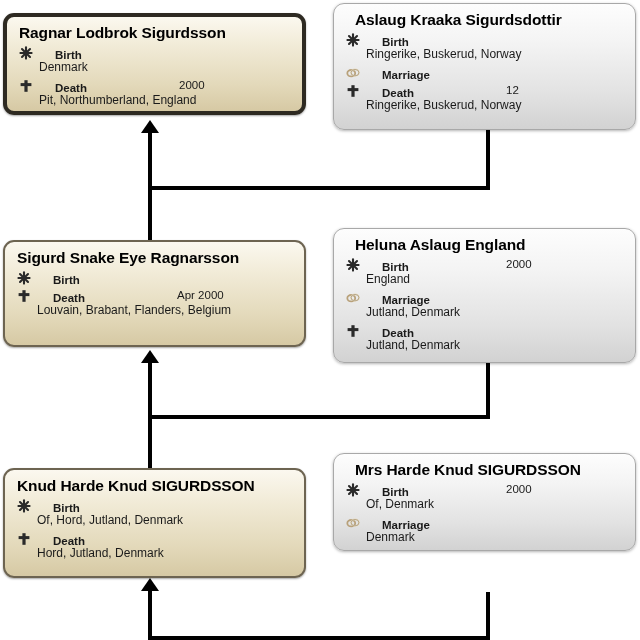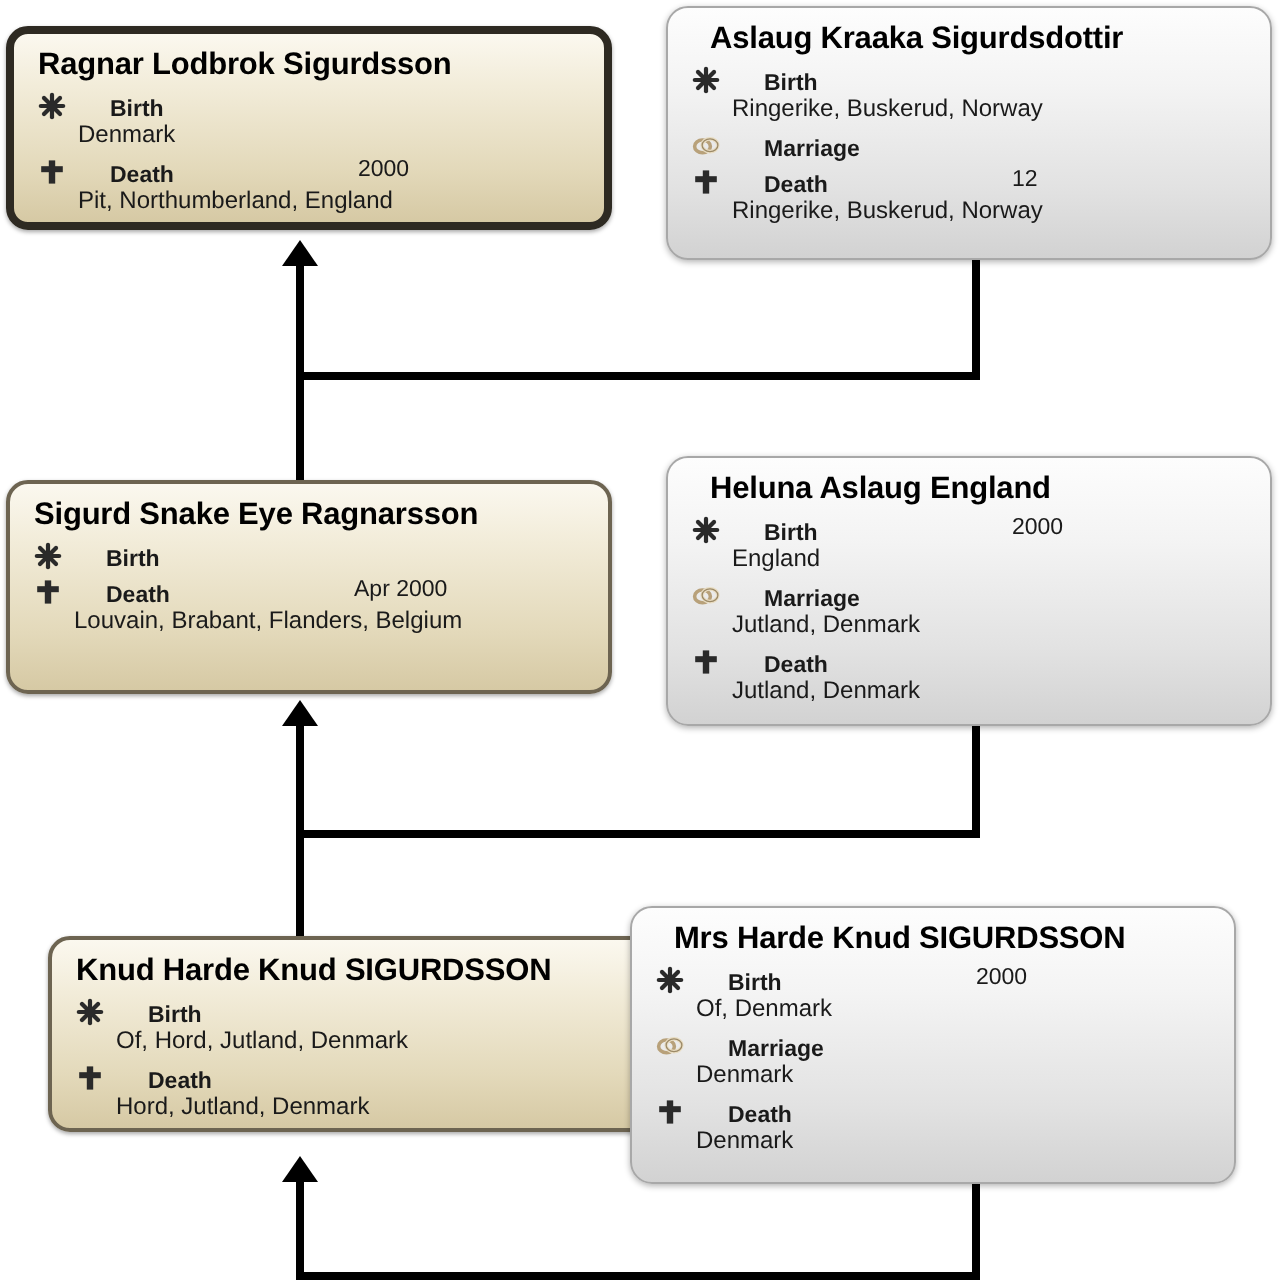--- a/index.html
+++ b/index.html
@@ -314,21 +314,21 @@
         </span>
         <div class="fact-head">
           <span class="fact-label">Death</span>
           <span class="fact-date"></span>
         </div>
         <div class="fact-place">Jutland, Denmark</div>
       </div>
     </div>
   </div>
 
-  <div class="card card-male" style="left:3px; top:468px; width:303px; height:98px; border-width:2px; border-color:#6d6451;margin-left:21px;">
+  <div class="card card-male" style="left:3px; top:468px; width:303px; height:110px; border-width:2px; border-color:#6d6451;">
     <div class="card-inner">
       <div class="person-name">Knud Harde Knud SIGURDSSON</div>
 
       <div class="fact">
         <span class="fact-icon">
           <svg viewBox="0 0 14 14" width="14" height="14">
             <g stroke="#2a2a2a" stroke-width="2.1" stroke-linecap="round">
               <line x1="7" y1="1.4" x2="7" y2="12.6"></line>
               <line x1="1.4" y1="7" x2="12.6" y2="7"></line>
               <line x1="3" y1="3" x2="11" y2="11"></line>
@@ -353,21 +353,21 @@
         </span>
         <div class="fact-head">
           <span class="fact-label">Death</span>
           <span class="fact-date"></span>
         </div>
         <div class="fact-place">Hord, Jutland, Denmark</div>
       </div>
     </div>
   </div>
 
-  <div class="card card-female" style="left:315px; top:453px; width:303px; height:139px;">
+  <div class="card card-female" style="left:333px; top:453px; width:303px; height:98px;">
     <div class="card-inner">
       <div class="person-name">Mrs Harde Knud SIGURDSSON</div>
 
       <div class="fact">
         <span class="fact-icon">
           <svg viewBox="0 0 14 14" width="14" height="14">
             <g stroke="#2a2a2a" stroke-width="2.1" stroke-linecap="round">
               <line x1="7" y1="1.4" x2="7" y2="12.6"></line>
               <line x1="1.4" y1="7" x2="12.6" y2="7"></line>
               <line x1="3" y1="3" x2="11" y2="11"></line>

